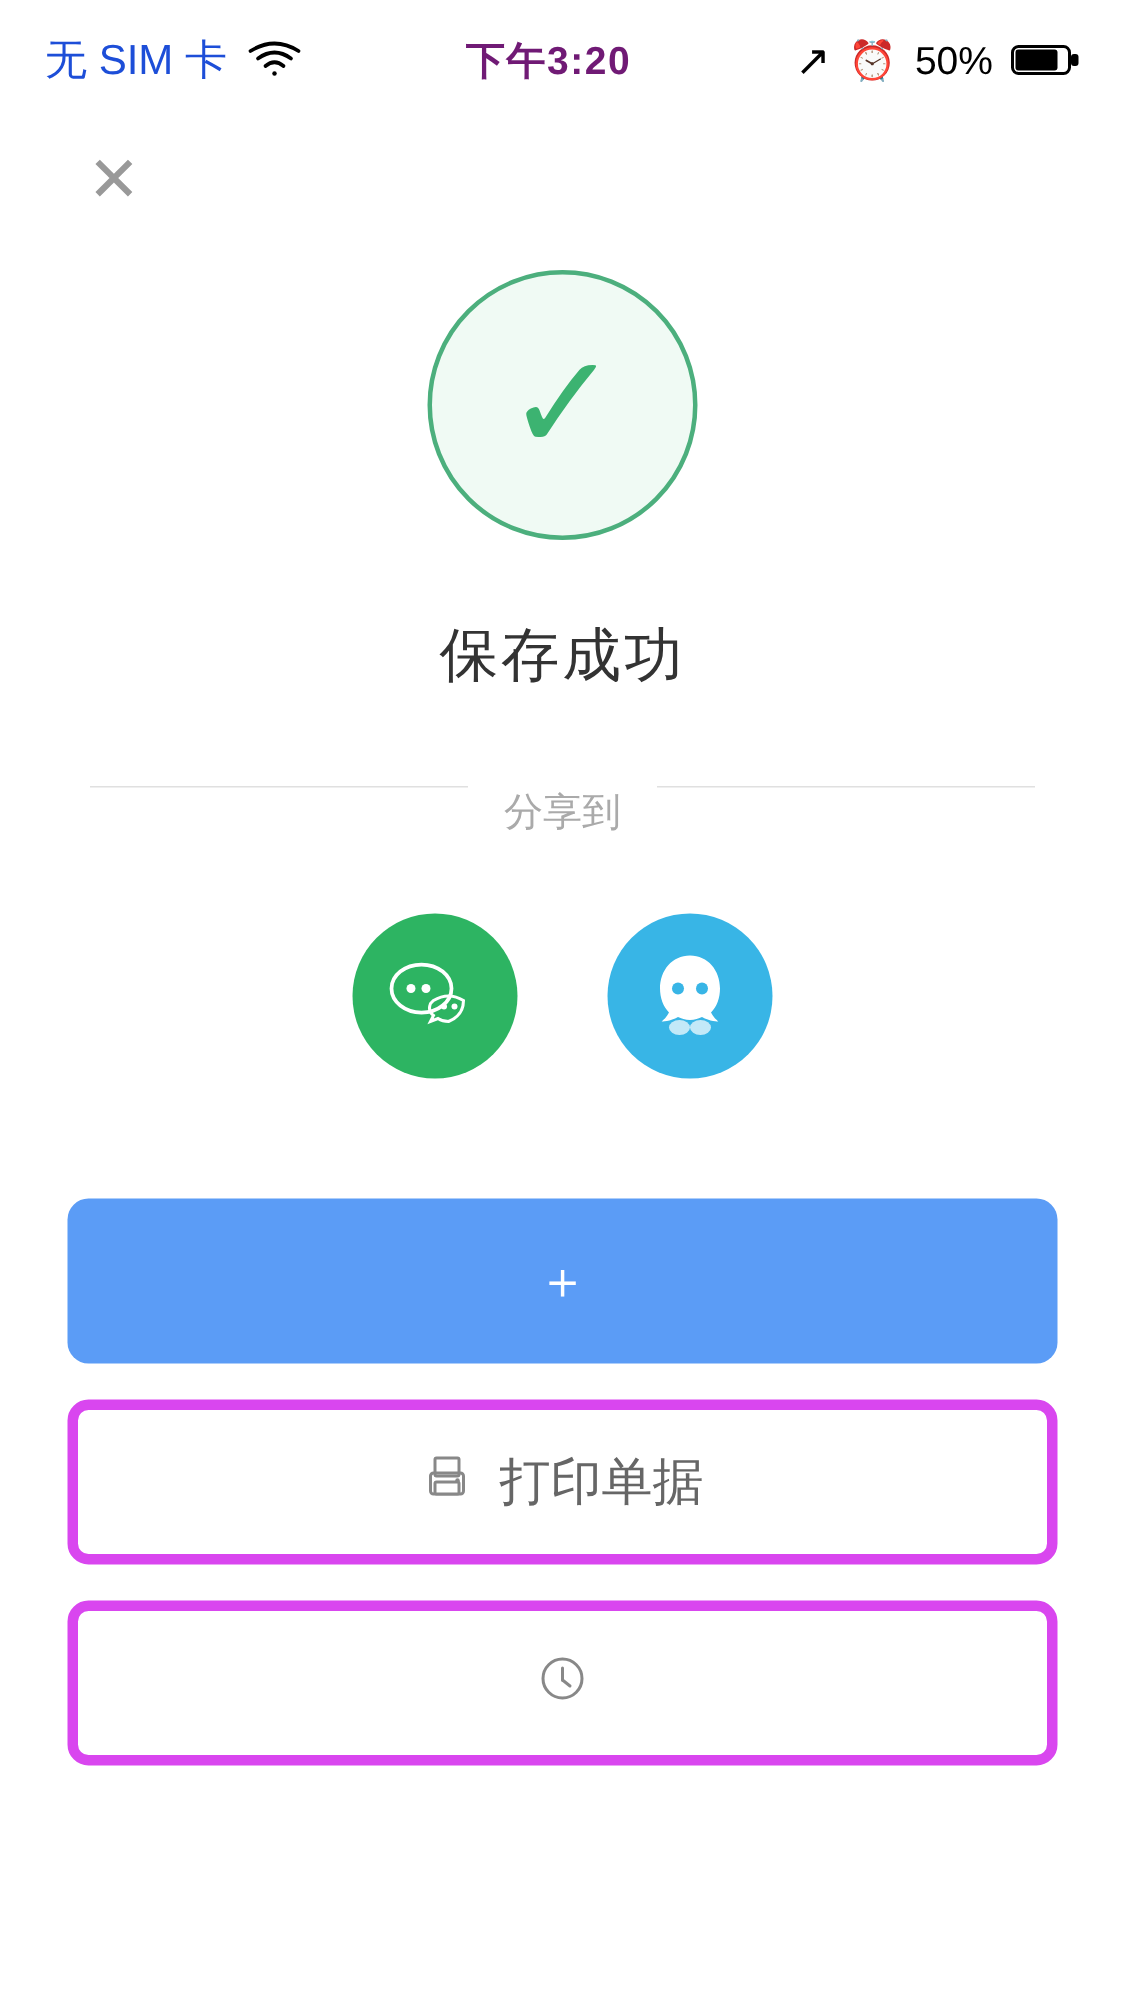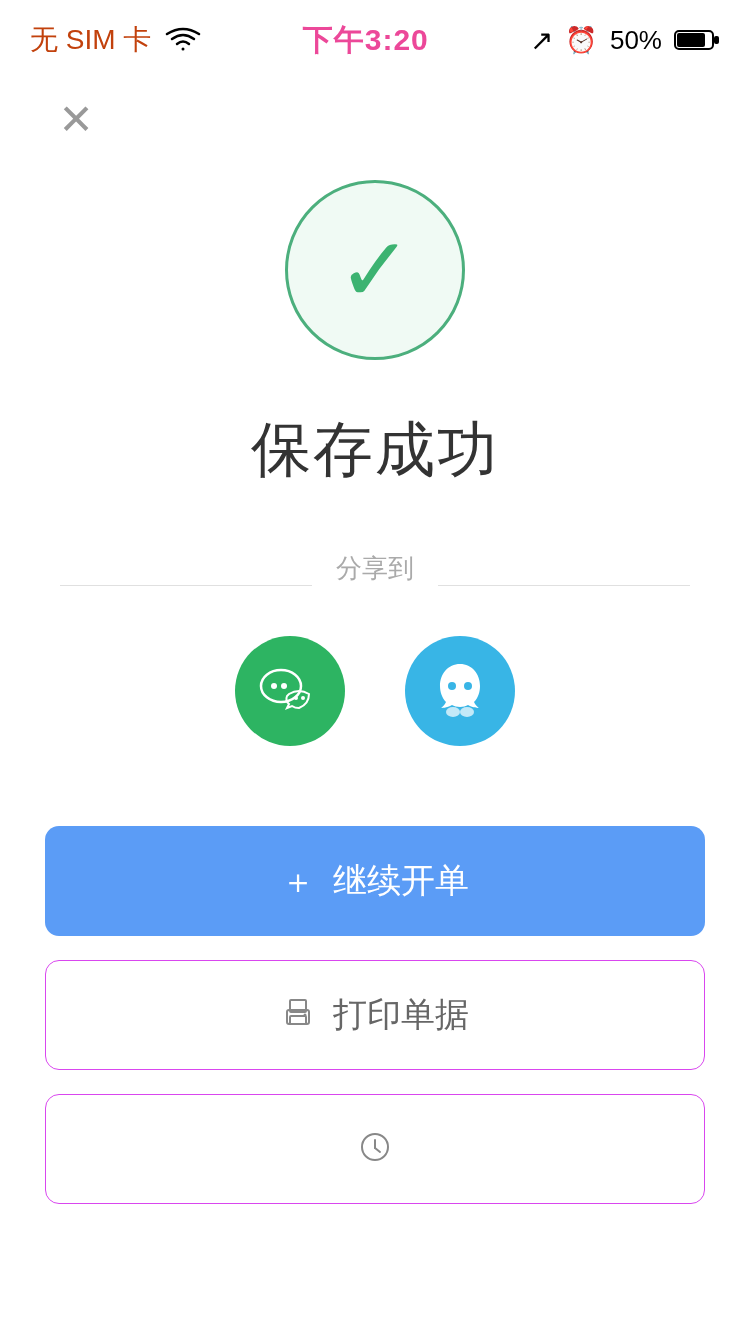--- a/index.html
+++ b/index.html
@@ -22,33 +22,33 @@
       justify-content: space-between;
       padding: 0 30px;
       background: #fff;
     }
 
     .status-left {
       display: flex;
       align-items: center;
       gap: 14px;
       font-size: 28px;
-      color: #c2410c;
+      color: #1d4ed8;
       font-weight: 500;
     }
 
     .wifi-icon {
       width: 36px;
       height: 26px;
     }
 
     .status-center {
-      font-size: 30px;
+      font-size: 26px;
       font-weight: 600;
-      color: #ec4899;
+      color: #701a75;
       letter-spacing: 1px;
     }
 
     .status-right {
       display: flex;
       align-items: center;
       gap: 12px;
       font-size: 26px;
       color: #000;
     }
@@ -94,32 +94,32 @@
     }
 
     .check-mark {
       font-size: 90px;
       color: #3cb371;
       line-height: 1;
     }
 
     
     .success-title {
-      font-size: 60px;
+      font-size: 39px;
       color: #333;
       font-weight: 400;
       margin-bottom: 60px;
       letter-spacing: 2px;
     }
 
     
     .share-divider {
       width: 100%;
       display: flex;
-      align-items: flex-end;
+      align-items: flex-start;
       padding: 0 60px;
       margin-bottom: 50px;
     }
 
     .divider-line {
       flex: 1;
       height: 1px;
       background: #e0e0e0;
     }
 
@@ -180,21 +180,21 @@
 
     .btn-primary {
       background: #5b9cf6;
       color: #fff;
       font-weight: 500;
     }
 
     .btn-secondary {
       background: #fff;
       color: #666;
-      border: 1px solid #d946ef;
+      border: 7px solid #d946ef;
       font-weight: 400;
     }
 
     .btn-icon {
       font-size: 34px;
       line-height: 1;
     }
   </style>
 </head>
 <body>
@@ -261,21 +261,20 @@
         <circle cx="22" cy="30" r="4" fill="#38b5e6"></circle>
         <circle cx="38" cy="30" r="4" fill="#38b5e6"></circle>
       </svg>
     </button>
   </div>
 
   <div class="action-buttons">
 
     <button class="action-btn btn-primary">
       <span class="btn-icon">＋</span>
-      <span>继续开单</span>
     </button>
 
     <button class="action-btn btn-secondary">
       <span class="btn-icon">
         <svg width="34" height="34" viewBox="0 0 34 34" fill="none">
           <rect x="6" y="14" width="22" height="14" rx="2" stroke="#888" stroke-width="2" fill="none"></rect>
           <rect x="9" y="4" width="16" height="12" rx="1" stroke="#888" stroke-width="2" fill="none"></rect>
           <rect x="9" y="20" width="16" height="8" rx="1" stroke="#888" stroke-width="2" fill="white"></rect>
           <circle cx="24" cy="19" r="1.5" fill="#888"></circle>
         </svg>

